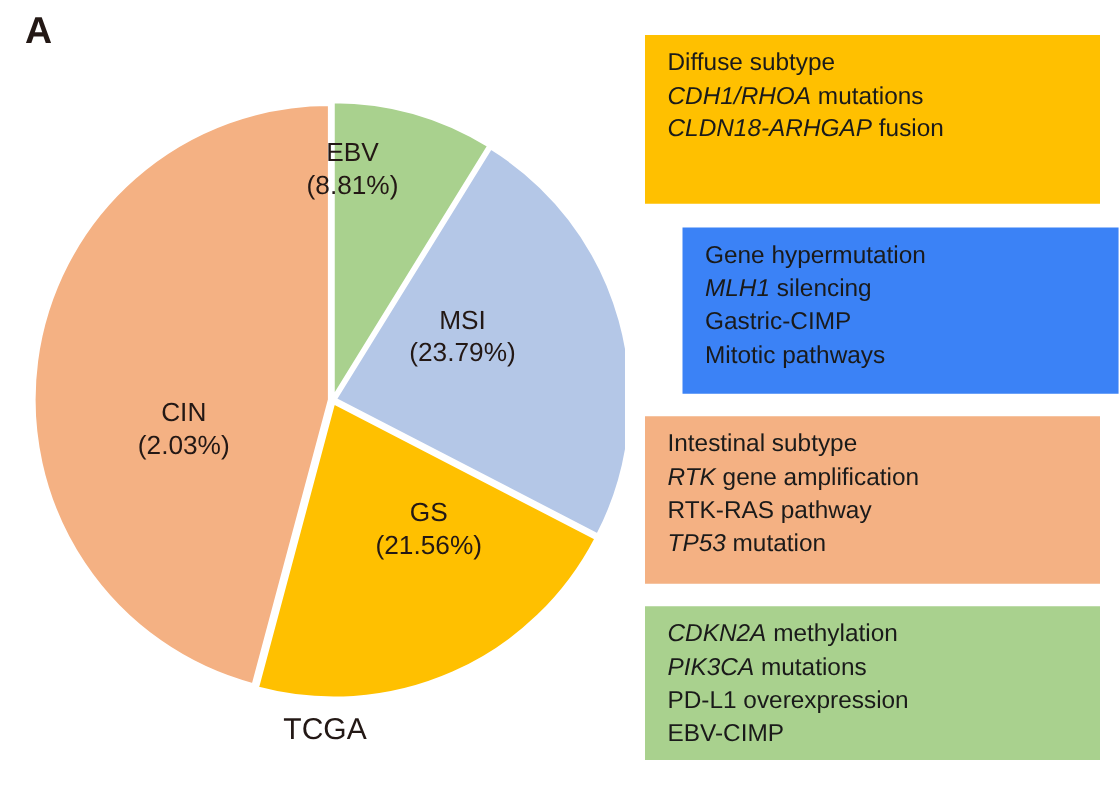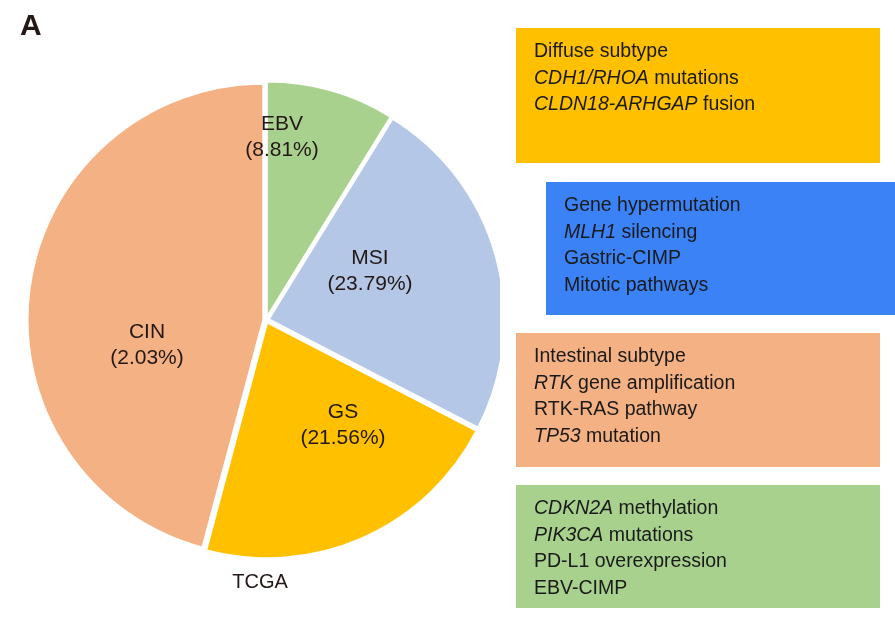--- a/index.html
+++ b/index.html
@@ -59,21 +59,21 @@
   #label-MSI { left: 315px; top: 244px; width: 110px; }
   #label-GS  { left: 288px; top: 398px; width: 110px; }
   #label-CIN { left: 92px;  top: 284px; width: 110px; margin-top: 34px; }
 
   #pie-caption {
     position: absolute;
     left: 0px;
     top: 570px;
     width: 520px;
     text-align: center;
-    font-size: 20px;
+    font-size: 24px;
     color: #231815;
     font-family: "Liberation Sans", sans-serif;
   }
 
   
   .anno-box {
     position: absolute;
     left: 516px;
     width: 364px;
     box-sizing: border-box;

